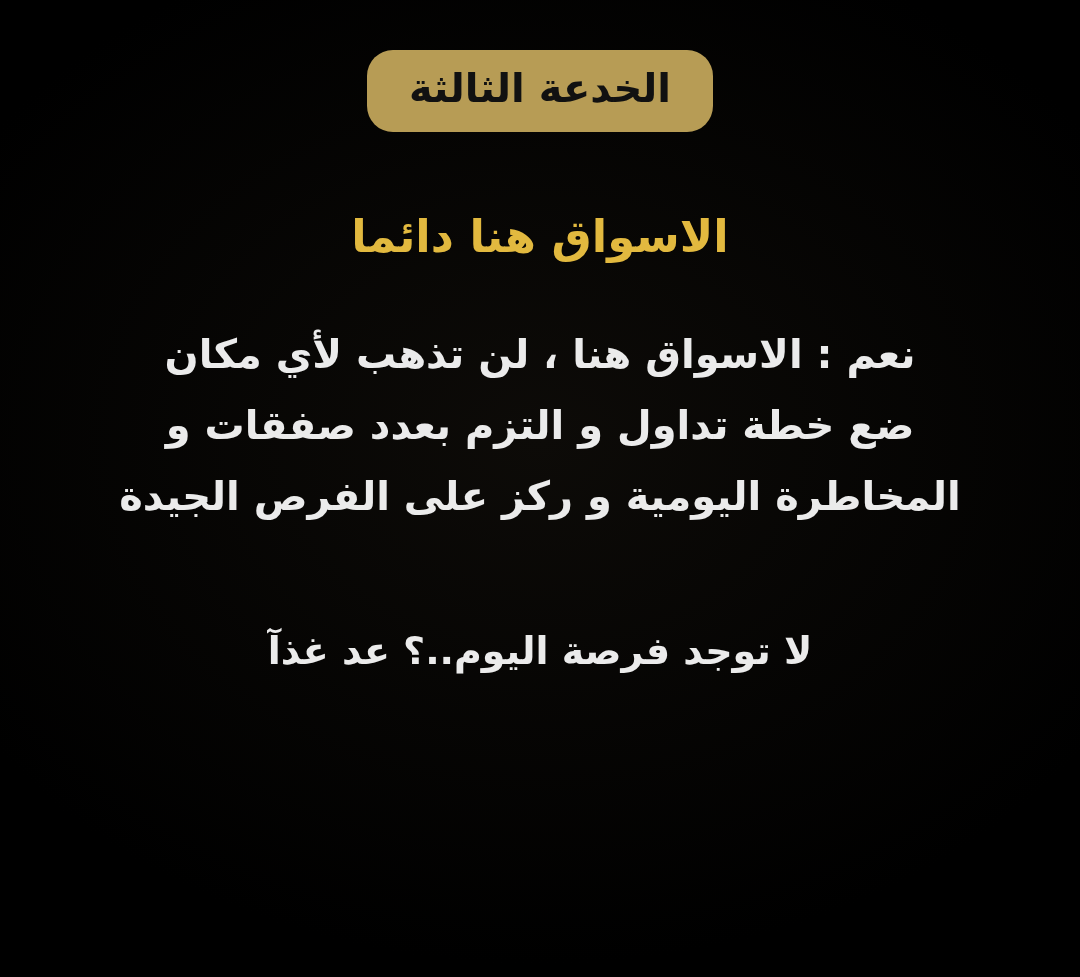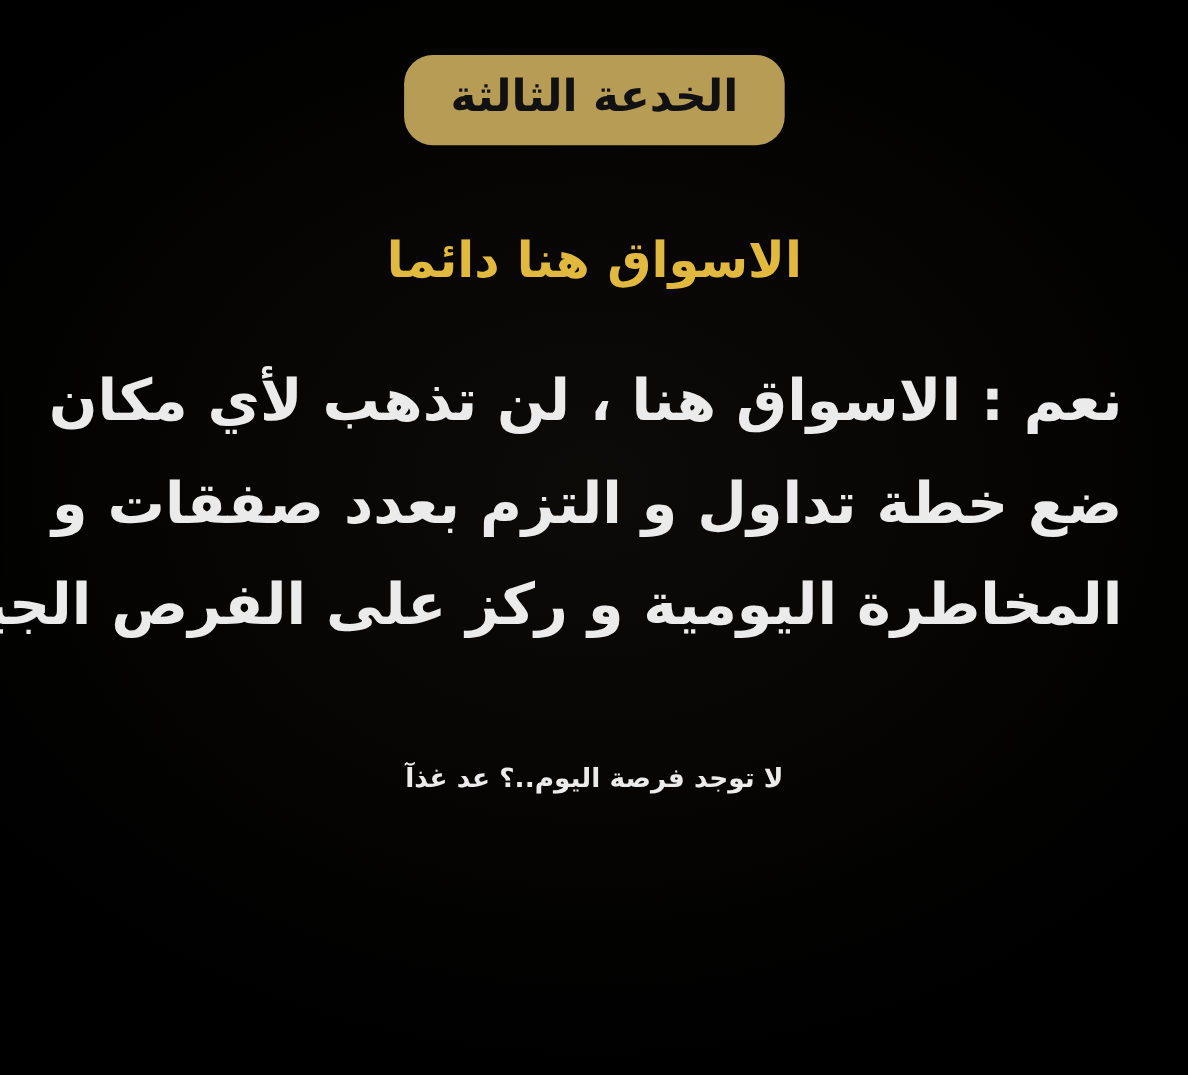--- a/index.html
+++ b/index.html
@@ -46,33 +46,33 @@
     direction: rtl;
   }
   .body-block {
     margin-top: 56px;
     width: 960px;
     text-align: center;
     direction: rtl;
   }
   .body-line {
     color: #ebebeb;
-    font-size: 52px;
+    font-size: 40px;
     font-weight: bold;
     line-height: 1.78;
     text-align: center;
     direction: rtl;
     white-space: nowrap;
   }
   .spacer {
     height: 96px;
   }
   .closing {
     color: #ebebeb;
-    font-size: 24px;
+    font-size: 38px;
     font-weight: bold;
     text-align: right;
     direction: rtl;
     white-space: nowrap;
   }
 </style>
 </head>
 <body>
 
 <div class="slide">

